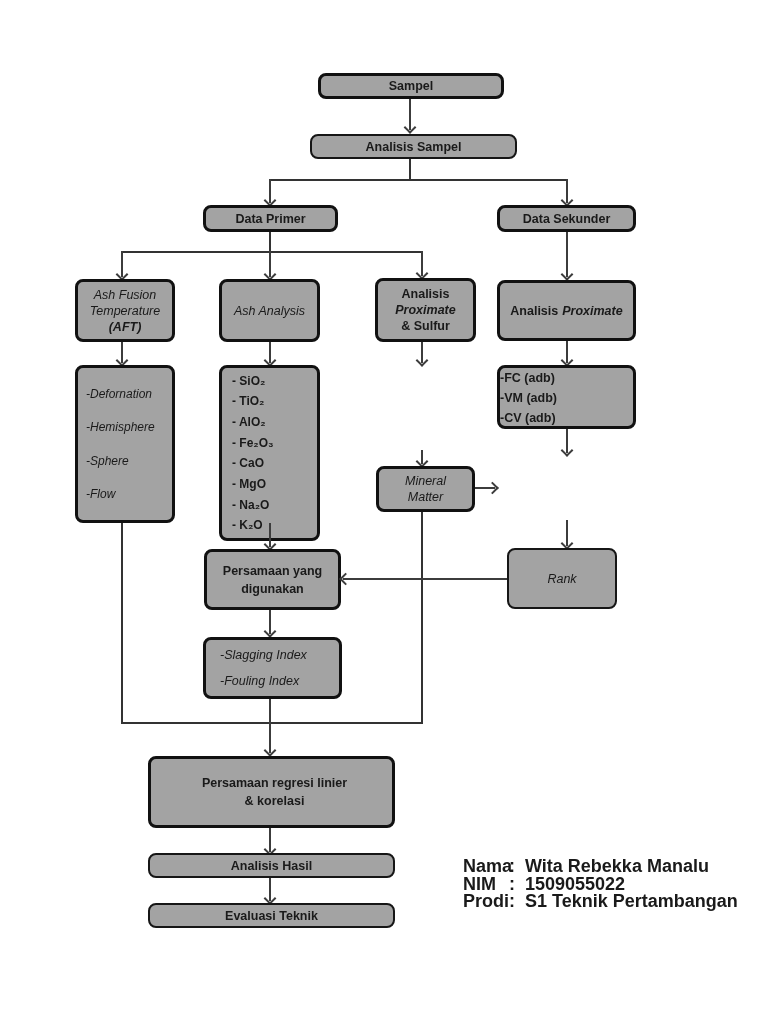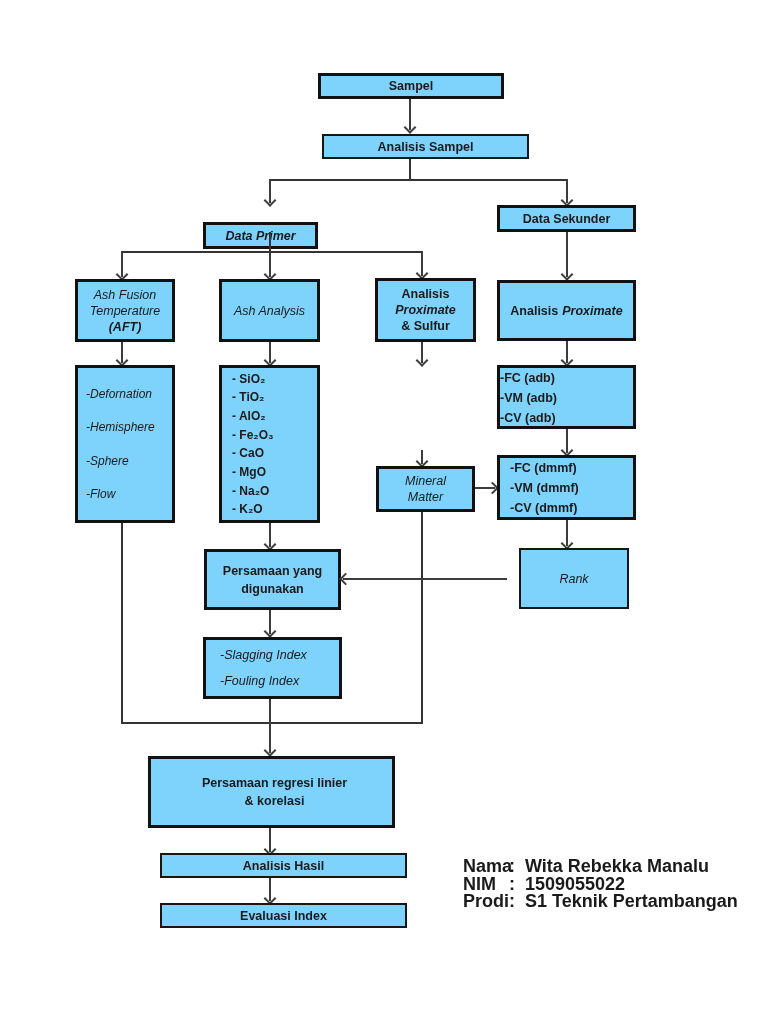--- a/index.html
+++ b/index.html
@@ -4,26 +4,26 @@
 <style>
   html,body{margin:0;padding:0;}
   body{
     width:768px;height:1024px;background:#ffffff;position:relative;
     font-family:"Liberation Sans","DejaVu Sans",sans-serif;color:#1a1a1a;
     overflow:hidden;
   }
   .canvas{position:absolute;inset:0;}
   
   .box{
-    position:absolute;background:#7dd3fc;display:flex;flex-direction:column;
+    position:absolute;background:#a3a3a3;display:flex;flex-direction:column;
     align-items:center;justify-content:center;text-align:center;
-    font-size:12.5px;line-height:16px;box-sizing:border-box;
+    font-size:12.5px;line-height:16px;box-sizing:border-box;border-radius:8px;
   }
   .b3{border:3px solid #111;}
-  .b2{border:2px solid #161616;margin-left:12px;}
+  .b2{border:2px solid #161616;}
   .bold{font-weight:bold;}
   .ital{font-style:italic;}
   .bital{font-weight:bold;font-style:italic;}
   .list{align-items:flex-start;text-align:left;justify-content:space-evenly;}
   .list span{display:block;}
   
   .vl{position:absolute;width:2px;background:#3c3c3c;}
   .hl{position:absolute;height:2px;background:#3c3c3c;}
   .vl.s{width:1.5px;background:#333;}
   .hl.s{height:1.5px;background:#333;}
@@ -62,21 +62,21 @@
 
   <div class="box b2 bold" style="left:310px;top:134px;width:207px;height:25px;">
     <span>Analisis Sampel</span>
   </div>
 
   <div class="vl s" style="left:409px;top:159px;height:22px;"></div>
   <div class="hl s" style="left:269px;top:179px;width:299px;"></div>
   <div class="vl arrd" style="left:269px;top:179px;height:24px;"></div>
   <div class="vl arrd" style="left:566px;top:179px;height:24px;"></div>
 
-  <div class="box b3 bold" style="left:203px;top:222px;width:115px;height:27px;font-style:italic;">
+  <div class="box b3 bold" style="left:203px;top:205px;width:135px;height:27px;">
     <span>Data Primer</span>
   </div>
   <div class="box b3 bold" style="left:497px;top:205px;width:139px;height:27px;">
     <span>Data Sekunder</span>
   </div>
 
   <div class="vl s" style="left:269px;top:232px;height:21px;"></div>
   <div class="hl s" style="left:121px;top:251px;width:301px;"></div>
   <div class="vl arrd" style="left:121px;top:251px;height:26px;"></div>
   <div class="vl arrd" style="left:269px;top:251px;height:26px;"></div>
@@ -105,21 +105,21 @@
   <div class="vl arrd" style="left:269px;top:342px;height:21px;"></div>
   <div class="vl arrd" style="left:421px;top:342px;height:21px;"></div>
   <div class="vl arrd" style="left:566px;top:341px;height:22px;"></div>
 
   <div class="box b3 ital list" style="left:75px;top:365px;width:100px;height:158px;padding-left:8px;font-size:12px;">
     <span>-Defornation</span>
     <span>-Hemisphere</span>
     <span>-Sphere</span>
     <span>-Flow</span>
   </div>
-  <div class="box b3 bold list" style="left:219px;top:365px;width:101px;height:158px;padding-left:10px;font-size:12px;">
+  <div class="box b3 bold list" style="left:219px;top:365px;width:101px;height:176px;padding-left:10px;font-size:12px;">
     <span>- SiO₂</span>
     <span>- TiO₂</span>
     <span>- AlO₂</span>
     <span>- Fe₂O₃</span>
     <span>- CaO</span>
     <span>- MgO</span>
     <span>- Na₂O</span>
     <span>- K₂O</span>
   </div>
   <div class="box b3 bold list" style="left:497px;top:365px;width:139px;height:64px;font-size:12.5px;line-height:20px;">
@@ -129,25 +129,20 @@
   </div>
 
   <div class="vl arrd" style="left:421px;top:450px;height:14px;"></div>
   <div class="vl arrd" style="left:566px;top:429px;height:24px;"></div>
 
   <div class="box b3 ital" style="left:376px;top:466px;width:99px;height:46px;">
     <span>Mineral</span>
     <span>Matter</span>
   </div>
   <div class="hl arrr" style="left:475px;top:487px;width:20px;"></div>
-  <div class="box b3 bold list" style="left:497px;top:455px;width:139px;height:65px;padding-left:10px;font-size:12.5px;line-height:20px;">
-    <span>-FC (dmmf)</span>
-    <span>-VM (dmmf)</span>
-    <span>-CV (dmmf)</span>
-  </div>
 
   <div class="vl arrd" style="left:269px;top:523px;height:24px;"></div>
   <div class="vl arrd" style="left:566px;top:520px;height:26px;"></div>
   <div class="vl s" style="left:421px;top:512px;height:212px;"></div>
   <div class="vl s" style="left:121px;top:523px;height:201px;"></div>
 
   <div class="box b3 bold" style="left:204px;top:549px;width:137px;height:61px;line-height:18px;">
     <span>Persamaan yang</span>
     <span>digunakan</span>
   </div>
@@ -171,21 +166,21 @@
     <span>&amp; korelasi</span>
   </div>
   <div class="vl arrd" style="left:269px;top:828px;height:24px;"></div>
 
   <div class="box b2 bold" style="left:148px;top:853px;width:247px;height:25px;">
     <span>Analisis Hasil</span>
   </div>
   <div class="vl arrd" style="left:269px;top:878px;height:23px;"></div>
 
   <div class="box b2 bold" style="left:148px;top:903px;width:247px;height:25px;">
-    <span>Evaluasi Index</span>
+    <span>Evaluasi Teknik</span>
   </div>
 
   <div class="sig">
     <span>Nama</span>
     <span>:</span>
     <span>Wita Rebekka Manalu</span>
     <span>NIM</span>
     <span>:</span>
     <span>1509055022</span>
     <span>Prodi</span>

